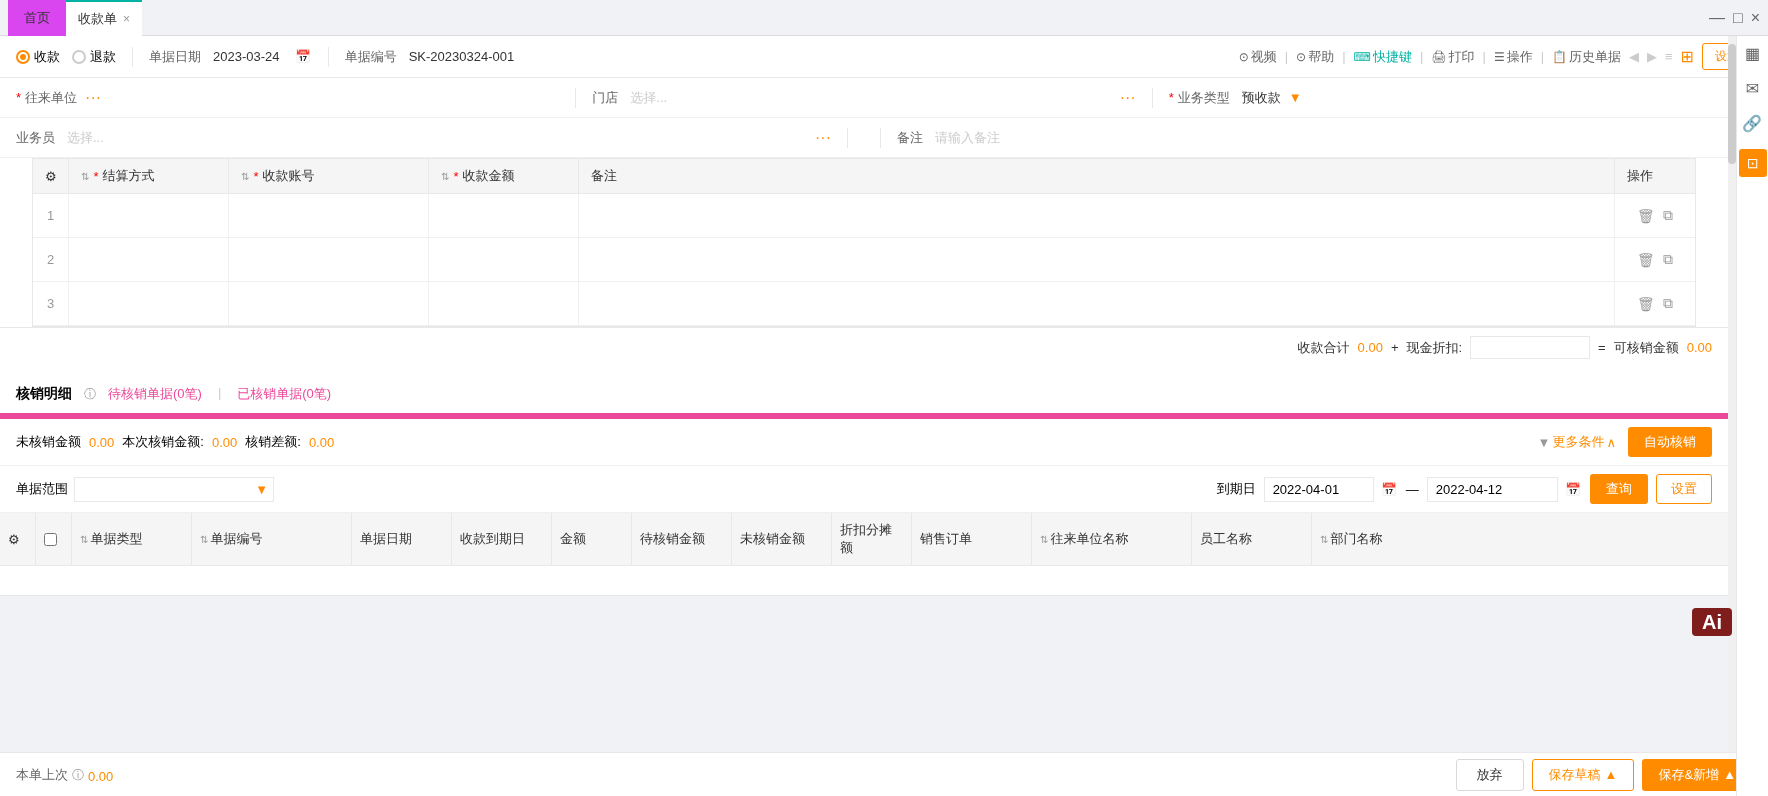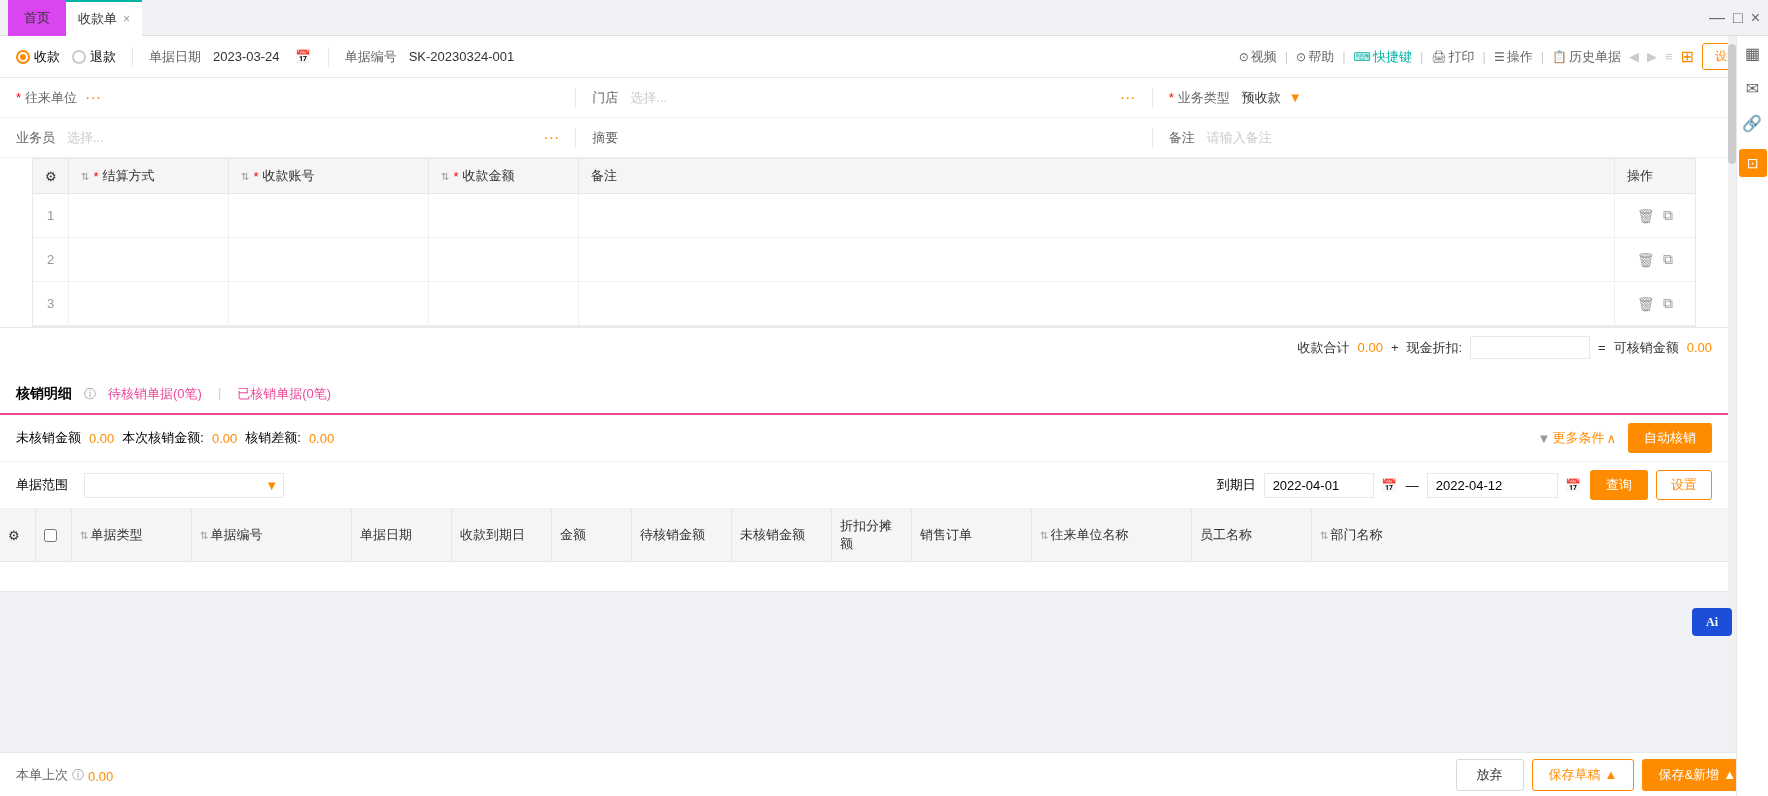--- a/index.html
+++ b/index.html
@@ -96,21 +96,21 @@
       border-top: 1px solid #e8e8e8; margin: 0;
     }
     .summary-value { color: #ff8c00; font-weight: 500; }
     .summary-input {
       border: 1px solid #e8e8e8; padding: 3px 8px; width: 120px; outline: none;
     }
 
     
     .section { background: #fff; margin-top: 8px; padding: 0; }
     .section-header {
-      padding: 10px 16px; border-bottom: 2px solid #ec4899;
+      padding: 10px 16px; border-bottom: 6px solid #ec4899;
       display: flex; align-items: center; gap: 12px;
     }
     .section-title { font-weight: 600; font-size: 14px; }
     .section-tabs { display: flex; gap: 16px; }
     .section-tab { color: #ec4899; cursor: pointer; font-size: 13px; }
     .section-tab-divider { color: #ccc; }
 
     .btn-orange {
       background: #ff8c00; color: #fff; border: none; padding: 6px 16px;
       border-radius: 3px; cursor: pointer; font-size: 13px;
@@ -162,23 +162,23 @@
     .sidebar-icon { color: #666; cursor: pointer; font-size: 16px; }
     .sidebar-icon-active {
       color: #fff; background: #ff8c00; width: 28px; height: 28px;
       display: flex; align-items: center; justify-content: center;
       border-radius: 3px; cursor: pointer; font-size: 14px;
     }
 
     
     .ai-badge {
       position: fixed; right: 36px; bottom: 160px;
-      background: #1d4ed8; color: #fff; width: 40px; height: 28px;
+      background: #7f1d1d; color: #fff; width: 40px; height: 28px;
       display: flex; align-items: center; justify-content: center;
-      border-radius: 4px; font-size: 12px; font-weight: bold; cursor: pointer; font-family: Liberation Serif, serif;
+      border-radius: 4px; font-size: 20px; font-weight: bold; cursor: pointer;
     }
 
     .info-circle { color: #999; font-size: 12px; cursor: pointer; }
     .more-conditions { color: #ff8c00; cursor: pointer; font-size: 12px; display: flex; align-items: center; gap: 2px; }
 
     .pending-filter-area { padding: 8px 16px; border-bottom: 1px solid #f0f0f0; display: flex; align-items: center; gap: 8px; }
 
     .scrollbar-area { position: fixed; right: 32px; top: 36px; bottom: 44px; width: 8px; background: #f0f0f0; }
     .scrollbar-thumb { width: 8px; height: 120px; background: #ccc; border-radius: 4px; margin-top: 8px; }
   </style>
@@ -259,24 +259,20 @@
     </div>
   </div>
 
   <div class="form-row">
     <div class="form-field">
       <span class="field-label">业务员</span>
       <input class="field-input" placeholder="选择..." style="">
       <span class="more-btn">···</span>
     </div>
     <div class="field-divider"></div>
-    <div class="form-field">
-      <span class="field-label">摘要</span>
-      <input class="field-input" style="">
-    </div>
     <div class="field-divider"></div>
     <div class="form-field">
       <span class="field-label">备注</span>
       <input class="field-input" placeholder="请输入备注" style="">
     </div>
   </div>
 
   <div style="padding: 0 16px 0 16px;">
     <div class="table-container">
       <div class="table-header">
@@ -376,21 +372,21 @@
       <div style="margin-left:auto; display:flex; align-items:center; gap:12px;">
         <span class="more-conditions">
           <span style="color:#999">▼</span>
           <span>更多条件</span>
           <span>∧</span>
         </span>
         <button class="btn-orange">自动核销</button>
       </div>
     </div>
 
-    <div style="padding:8px 16px; border-bottom:1px solid #f0f0f0; display:flex; align-items:center; gap:16px;">
+    <div style="padding:8px 16px; border-bottom:1px solid #f0f0f0; display:flex; align-items:center; gap:6px;">
       <span>单据范围</span>
       <div style="position:relative; display:flex; align-items:center; gap:4px;">
         <input style="border: 1px solid rgb(232, 232, 232); padding: 4px 24px 4px 8px; width: 200px; outline: none;">
         <span style="color:#ff8c00; cursor:pointer; position:absolute; right:6px;">▼</span>
       </div>
       <div style="margin-left:auto; display:flex; align-items:center; gap:8px;">
         <span>到期日</span>
         <input style="border: 1px solid rgb(232, 232, 232); padding: 4px 8px; width: 110px; outline: none;" value="2022-04-01">
         <span>📅</span>
         <span>—</span>

